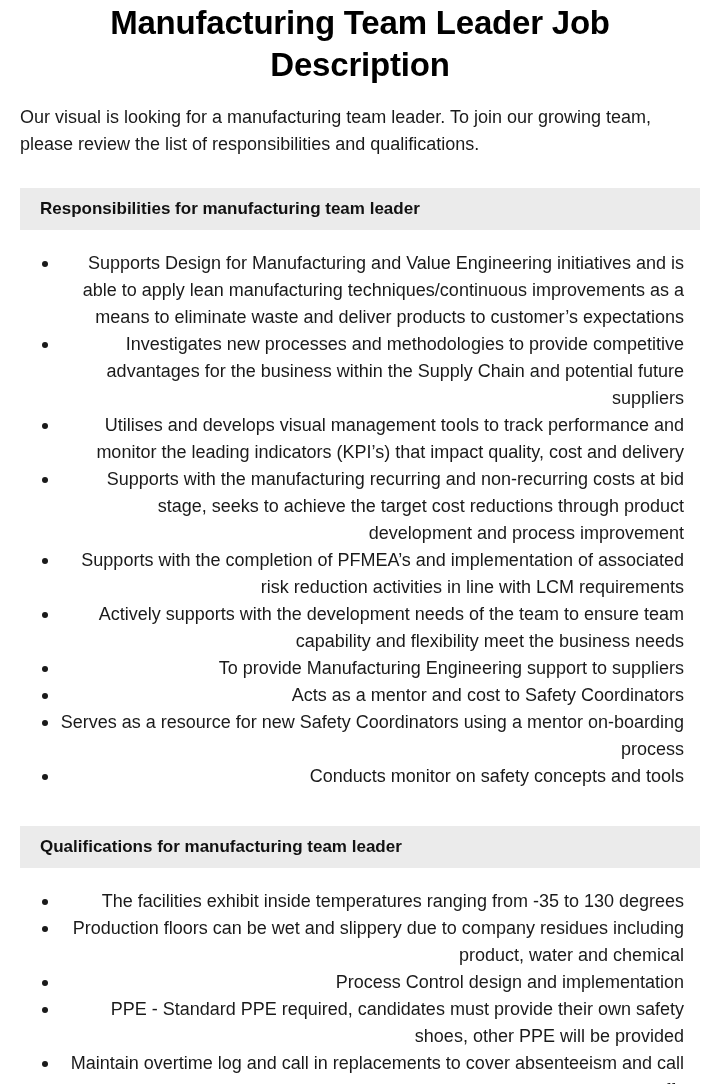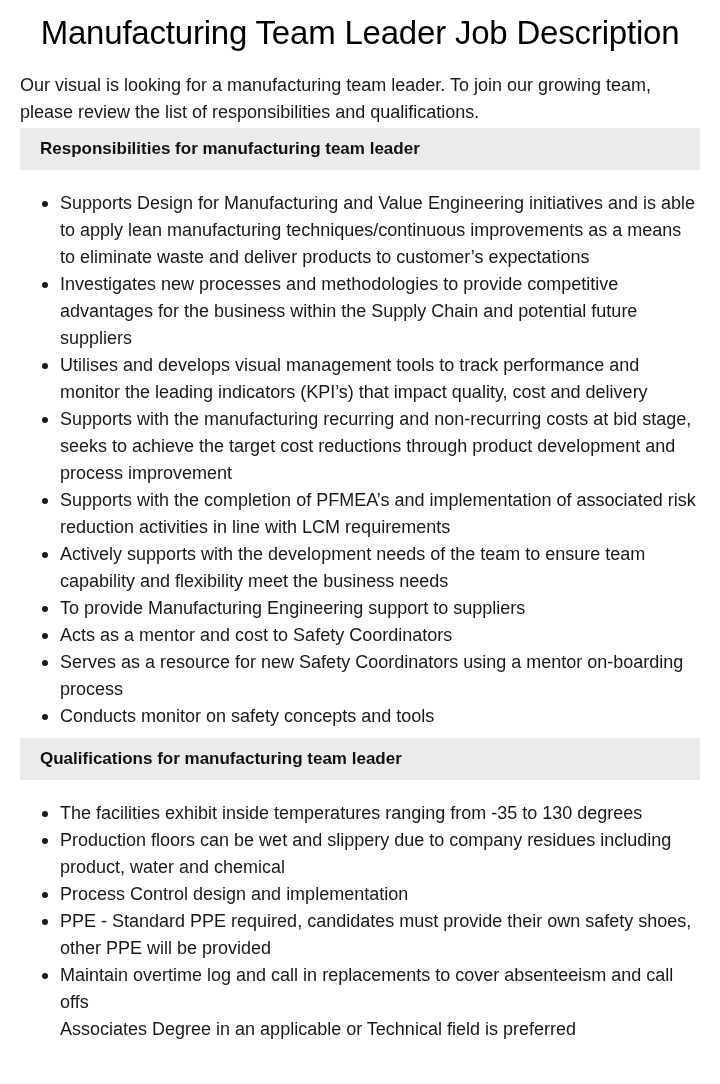--- a/index.html
+++ b/index.html
@@ -6,49 +6,50 @@
   body {
     width: 720px;
     height: 1084px;
     overflow: hidden;
     font-family: "Liberation Sans", "DejaVu Sans", sans-serif;
     color: #1a1a1a;
   }
   .page { padding: 0 20px; }
   h1 {
     margin: 0;
-    padding-top: 12px;
+    padding-top: 2px;
     font-size: 33px;
     line-height: 42px;
-    font-weight: normal;
+    font-weight: bold;
     text-align: center;
     color: #000;
     letter-spacing: -0.2px;
   }
   .intro {
     margin: 18px 0 0 0;
     font-size: 18px;
     line-height: 27px;
     color: #1a1a1a;
   }
   .section-header {
     background: #ebebeb;
-    margin-top: 2px;
+    margin-top: 30px;
     height: 42px;
     display: flex;
     align-items: center;
     padding-left: 20px;
     font-size: 17px;
     font-weight: bold;
     color: #111;
   }
   ul {
     list-style: none;
-    margin: 20px 0 0 0;
+    margin: 20px 16px 0 0;
     padding: 0;
+    text-align: right;
   }
   li {
     position: relative;
     padding-left: 40px;
     font-size: 18px;
     line-height: 27px;
     color: #1a1a1a;
   }
   li .bullet {
     position: absolute;

